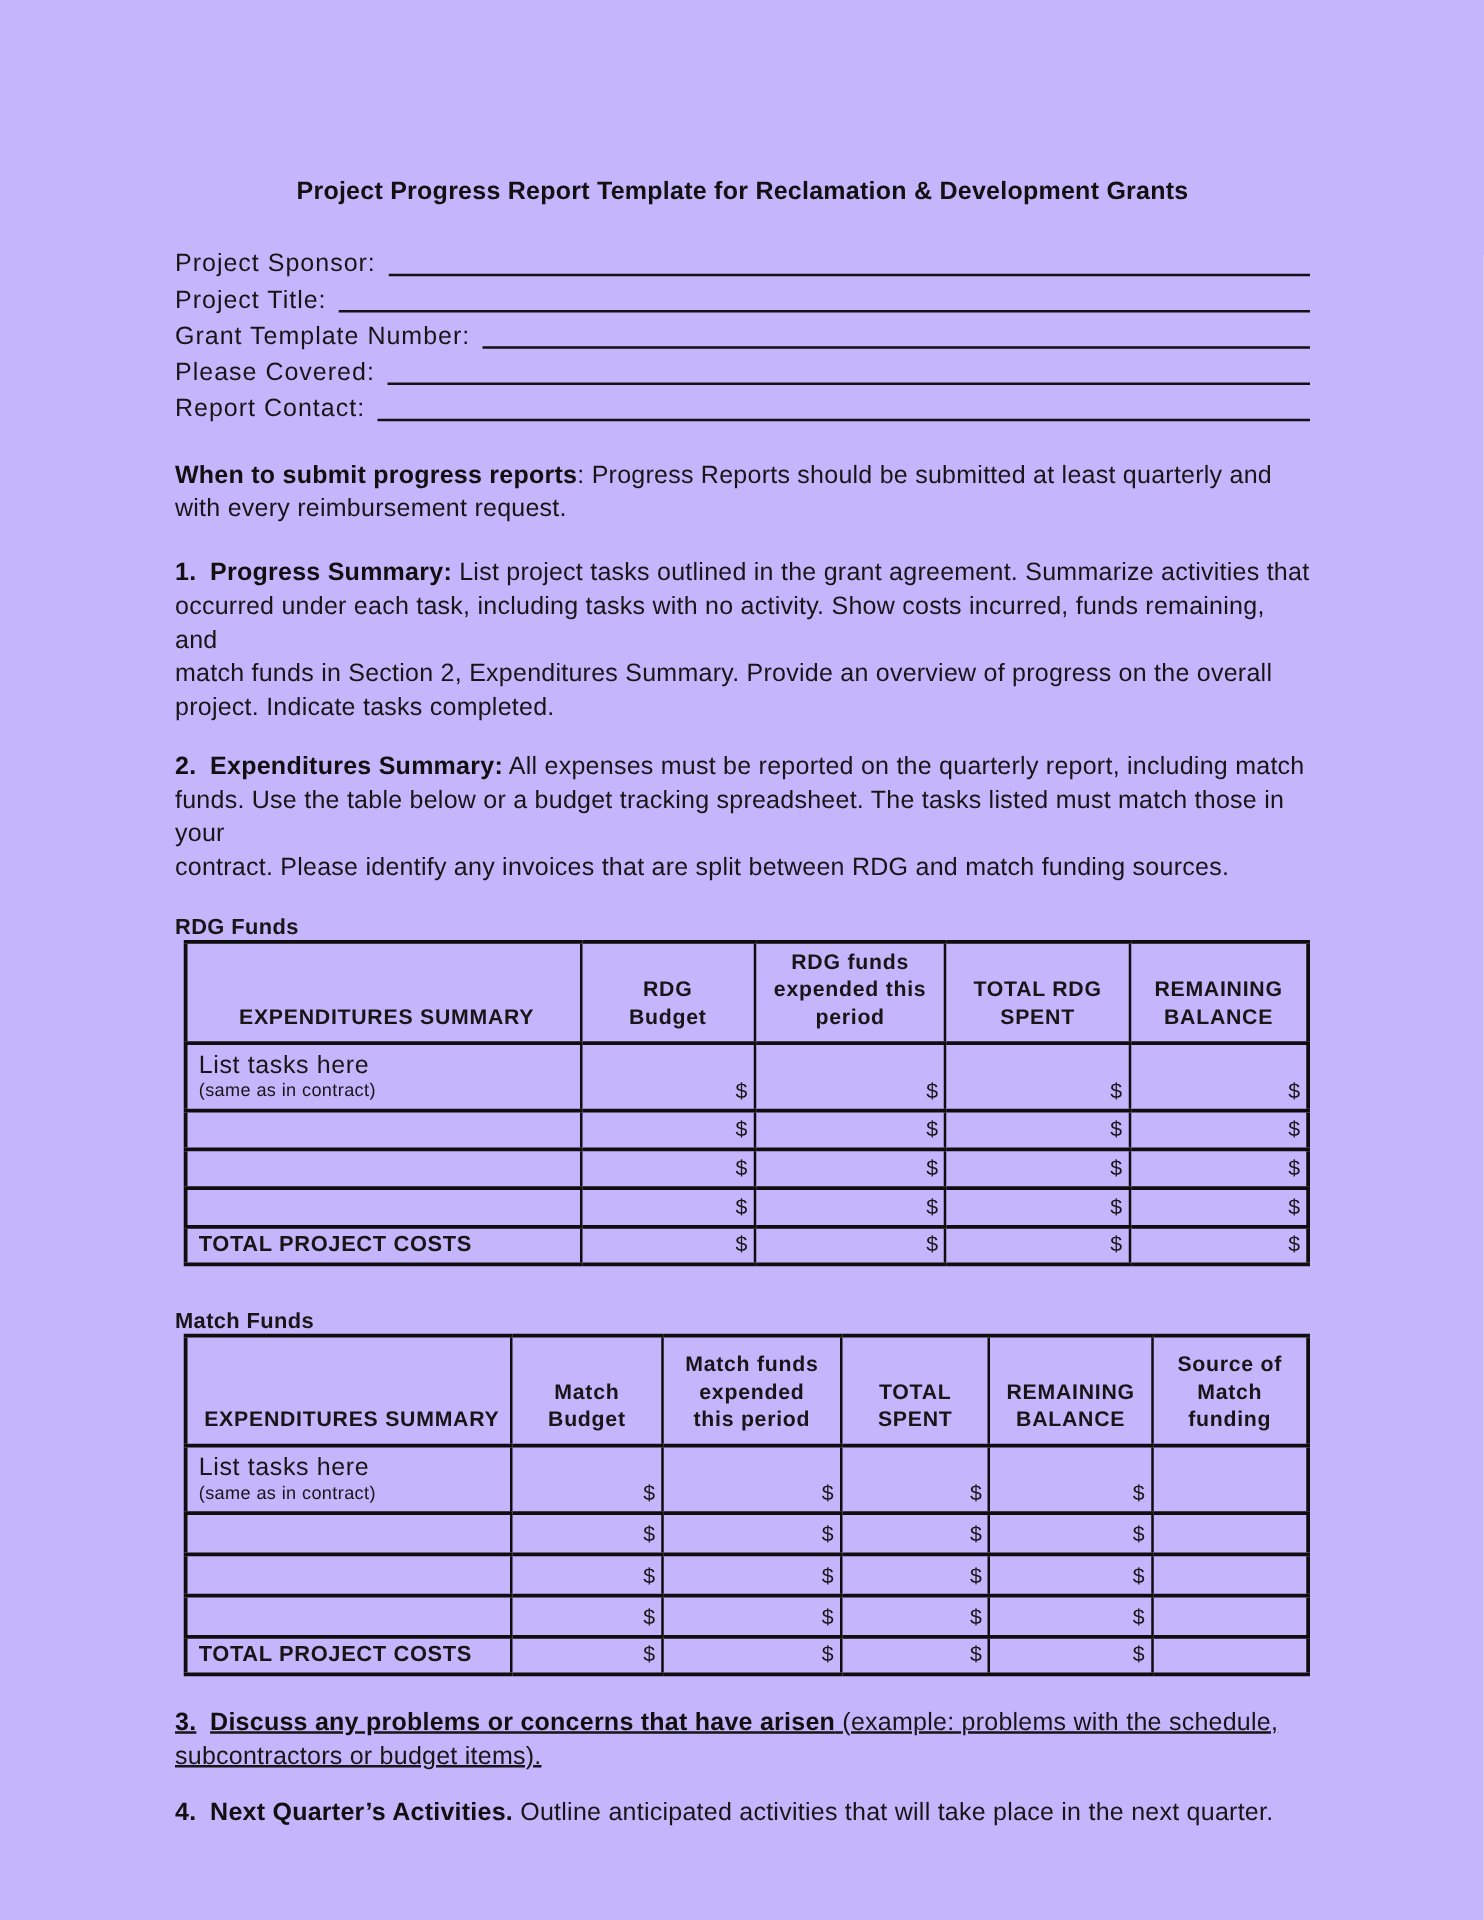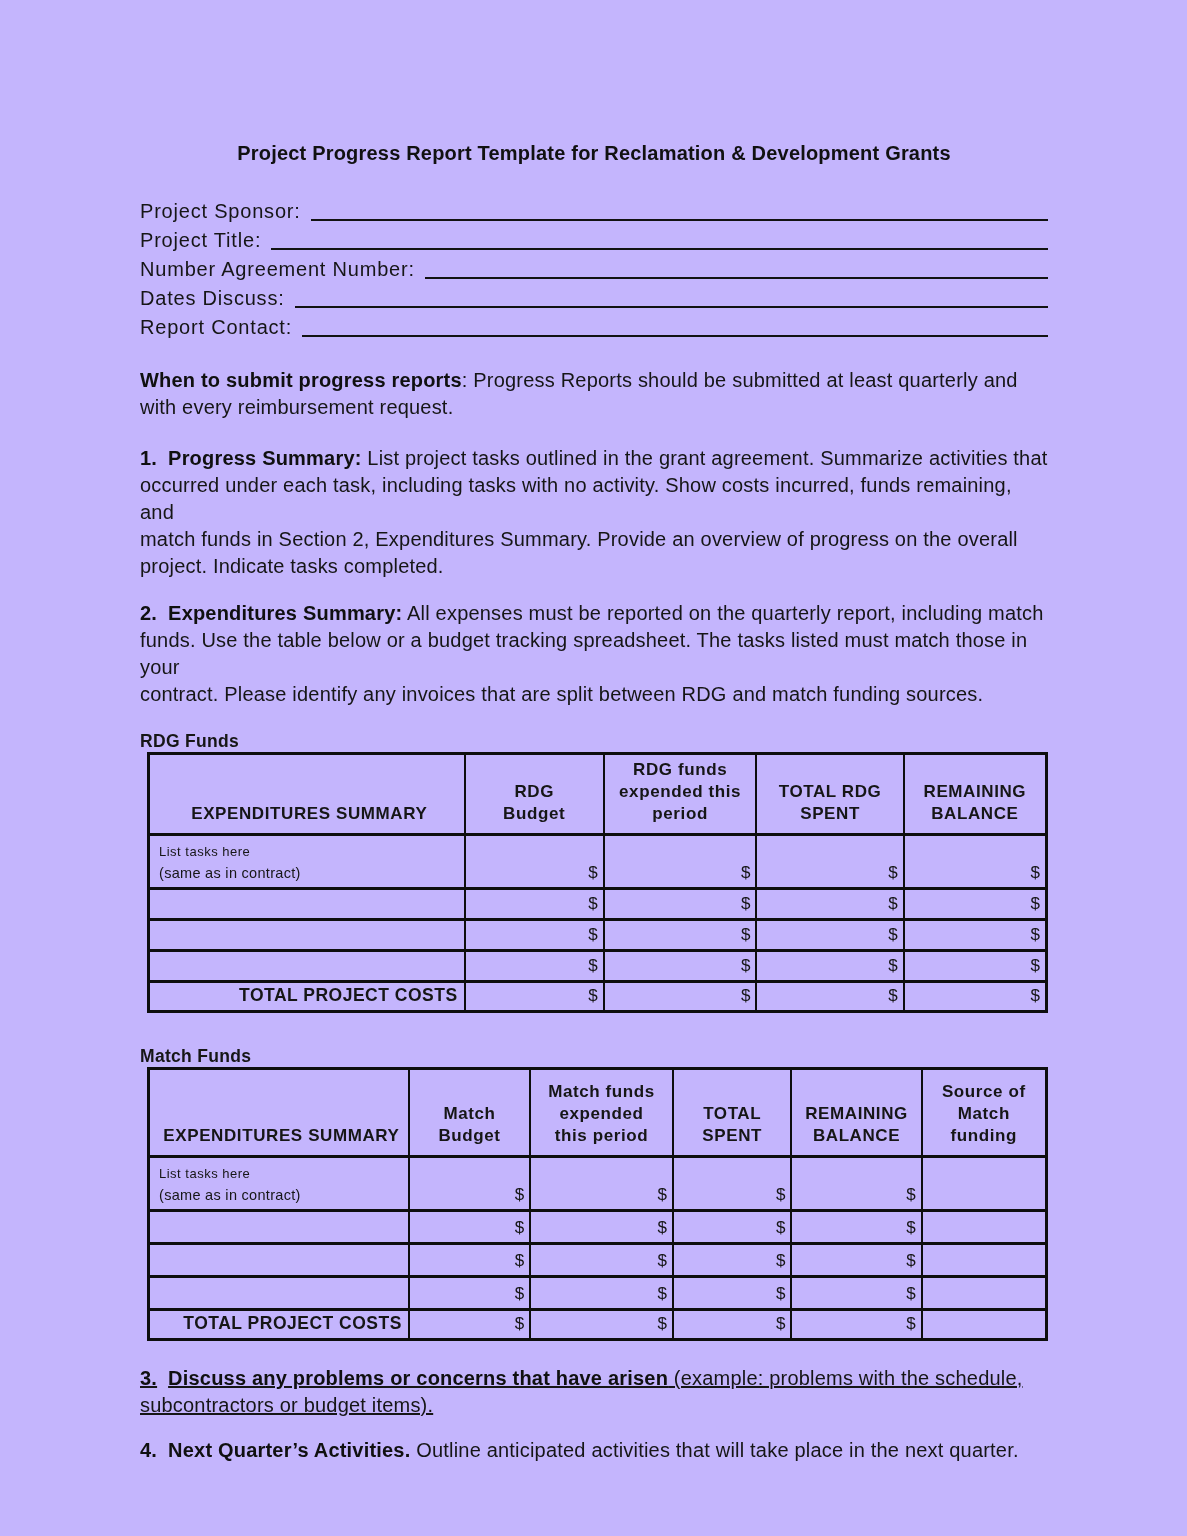--- a/index.html
+++ b/index.html
@@ -49,51 +49,51 @@
     vertical-align:bottom; text-align:center;
     white-space:pre-line; line-height:22px;
     padding:4px 4px 8px;
   }
   th.col-label { text-align:center; padding-left:9px; }
   .rdg th { height:80px; }
   .match th { height:88px; }
   td { vertical-align:bottom; font-size:17px; }
   td.dollar { text-align:right; padding:2px 5px 4px; }
   td.task-cell { text-align:left; padding:4px 6px 4px 9px; vertical-align:top; }
-  .task-l1 { display:block; font-size:13px; line-height:24px; letter-spacing:0.5px; }
+  .task-l1 { display:block; font-size:20px; line-height:24px; letter-spacing:0.5px; }
   .task-l2 { display:block; font-size:14.5px; line-height:19px; letter-spacing:0.3px; }
   tr.row-first td { height:46px; }
   .rdg tr.row-empty td { height:31px; }
   .match tr.row-empty td { height:33px; }
-  tr.row-total td { height:30px;text-align:right; }
+  tr.row-total td { height:30px; }
   td.total-label { font-weight:bold; font-size:17.5px; padding:2px 6px 4px 9px; letter-spacing:0.5px; }
 </style>
 </head>
 <body>
 
 <div class="page">
   <div class="content">
 
     <h1 class="doc-title">Project Progress Report Template for Reclamation &amp; Development Grants</h1>
 
     <div class="form">
       <div class="form-row">
         <span class="form-label">Project Sponsor:</span>
         <span class="input-line"></span>
       </div>
       <div class="form-row">
         <span class="form-label">Project Title:</span>
         <span class="input-line"></span>
       </div>
       <div class="form-row">
-        <span class="form-label">Number Agreement Number:</span>
-        <span class="input-line"></span>
-      </div>
-      <div class="form-row">
-        <span class="form-label">Dates Discuss:</span>
+        <span class="form-label">Grant Template Number:</span>
+        <span class="input-line"></span>
+      </div>
+      <div class="form-row">
+        <span class="form-label">Please Covered:</span>
         <span class="input-line"></span>
       </div>
       <div class="form-row">
         <span class="form-label">Report Contact:</span>
         <span class="input-line"></span>
       </div>
     </div>
 
     <p class="para para-intro"><b>When to submit progress reports</b><span>: Progress Reports should be submitted at least quarterly and
 with every reimbursement request.</span></p>

